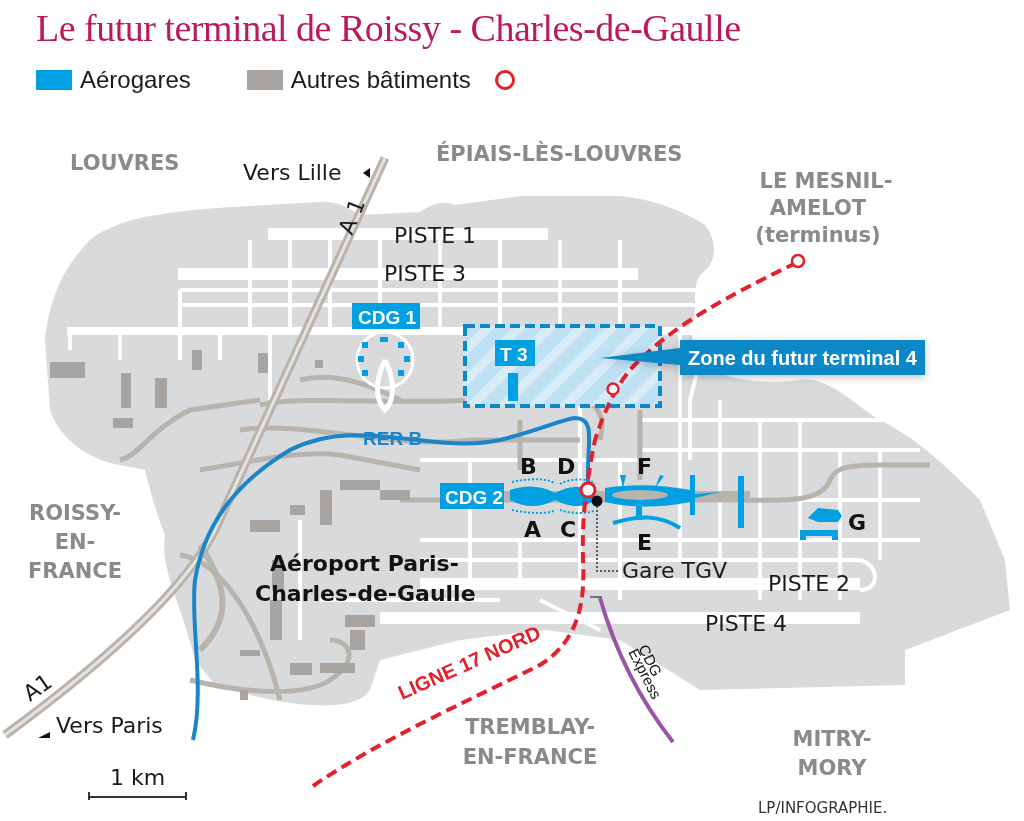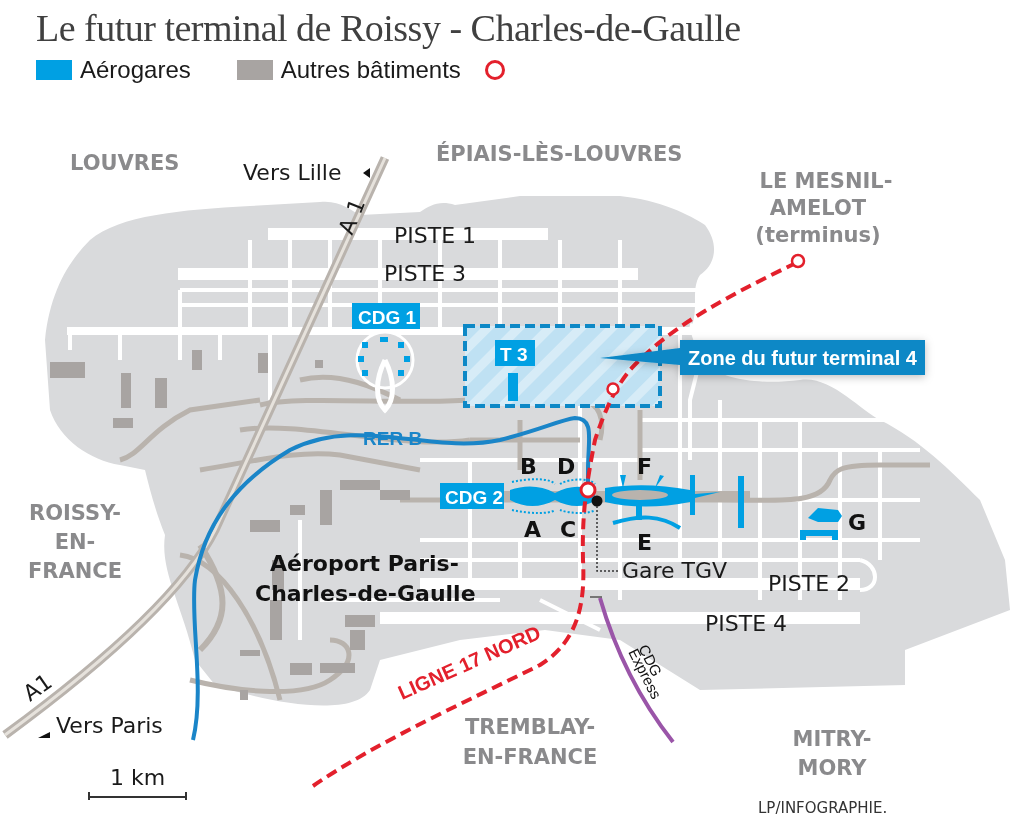--- a/index.html
+++ b/index.html
@@ -1,38 +1,38 @@
 <!DOCTYPE html>
 <html><head>
 <meta charset="utf-8">
 <style>
   html, body { margin:0; padding:0; background:#ffffff; }
   body { width:1024px; height:821px; position:relative; overflow:hidden; font-family:"Liberation Sans", sans-serif; }
-  .title { position:absolute; left:36px; top:6px; font-family:"Liberation Serif", serif; font-size:38px; color:#404040; letter-spacing:-0.5px; white-space:nowrap; }
-  .legend { position:absolute; top:56px; left:36px; display:flex; font-size:24px; color:#1a1a1a; white-space:nowrap; }
+  .title { position:absolute; left:36px; top:6px; font-family:"Liberation Serif", serif; font-size:38px; color:#be185d; letter-spacing:-0.5px; white-space:nowrap; }
+  .legend { position:absolute; top:66px; left:36px; display:flex; font-size:24px; color:#1a1a1a; white-space:nowrap; }
   .legend .item { display:flex; align-items:center; margin-right:24px; }
   .legend .sw { width:36px; height:20px; margin-right:8px; display:inline-block; }
   .legend .ring { width:14px; height:14px; border:3px solid #e3202c; border-radius:50%; margin-right:10px; background:#fff; display:inline-block; }
   svg.map { position:absolute; left:0; top:0; }
   .place { font-family:"DejaVu Sans", sans-serif; font-weight:bold; fill:#8a8a8c; font-size:21px; }
   .lbl { font-family:"DejaVu Sans", sans-serif; fill:#1a1a1a; font-size:22px; }
   .bold { font-family:"DejaVu Sans", sans-serif; font-weight:bold; fill:#111; }
   .cond { font-family:"Liberation Sans", sans-serif; font-weight:bold; }
 </style>
 </head>
 <body>
 
 <div class="title">Le futur terminal de Roissy - Charles-de-Gaulle</div>
 
 <div class="legend">
   <div class="item">
     <span class="sw" style="background:#00a0e3"></span>
     <span>Aérogares</span>
   </div>
-  <div class="item" style="margin-left:22px">
+  <div class="item" style="margin-left:32px">
     <span class="sw" style="background:#a8a4a2"></span>
     <span>Autres bâtiments</span>
   </div>
   <div class="item">
     <span class="ring"></span>
   </div>
 </div>
 
 <svg class="map" width="1024" height="821" viewBox="0 0 1024 821">
   <defs>

